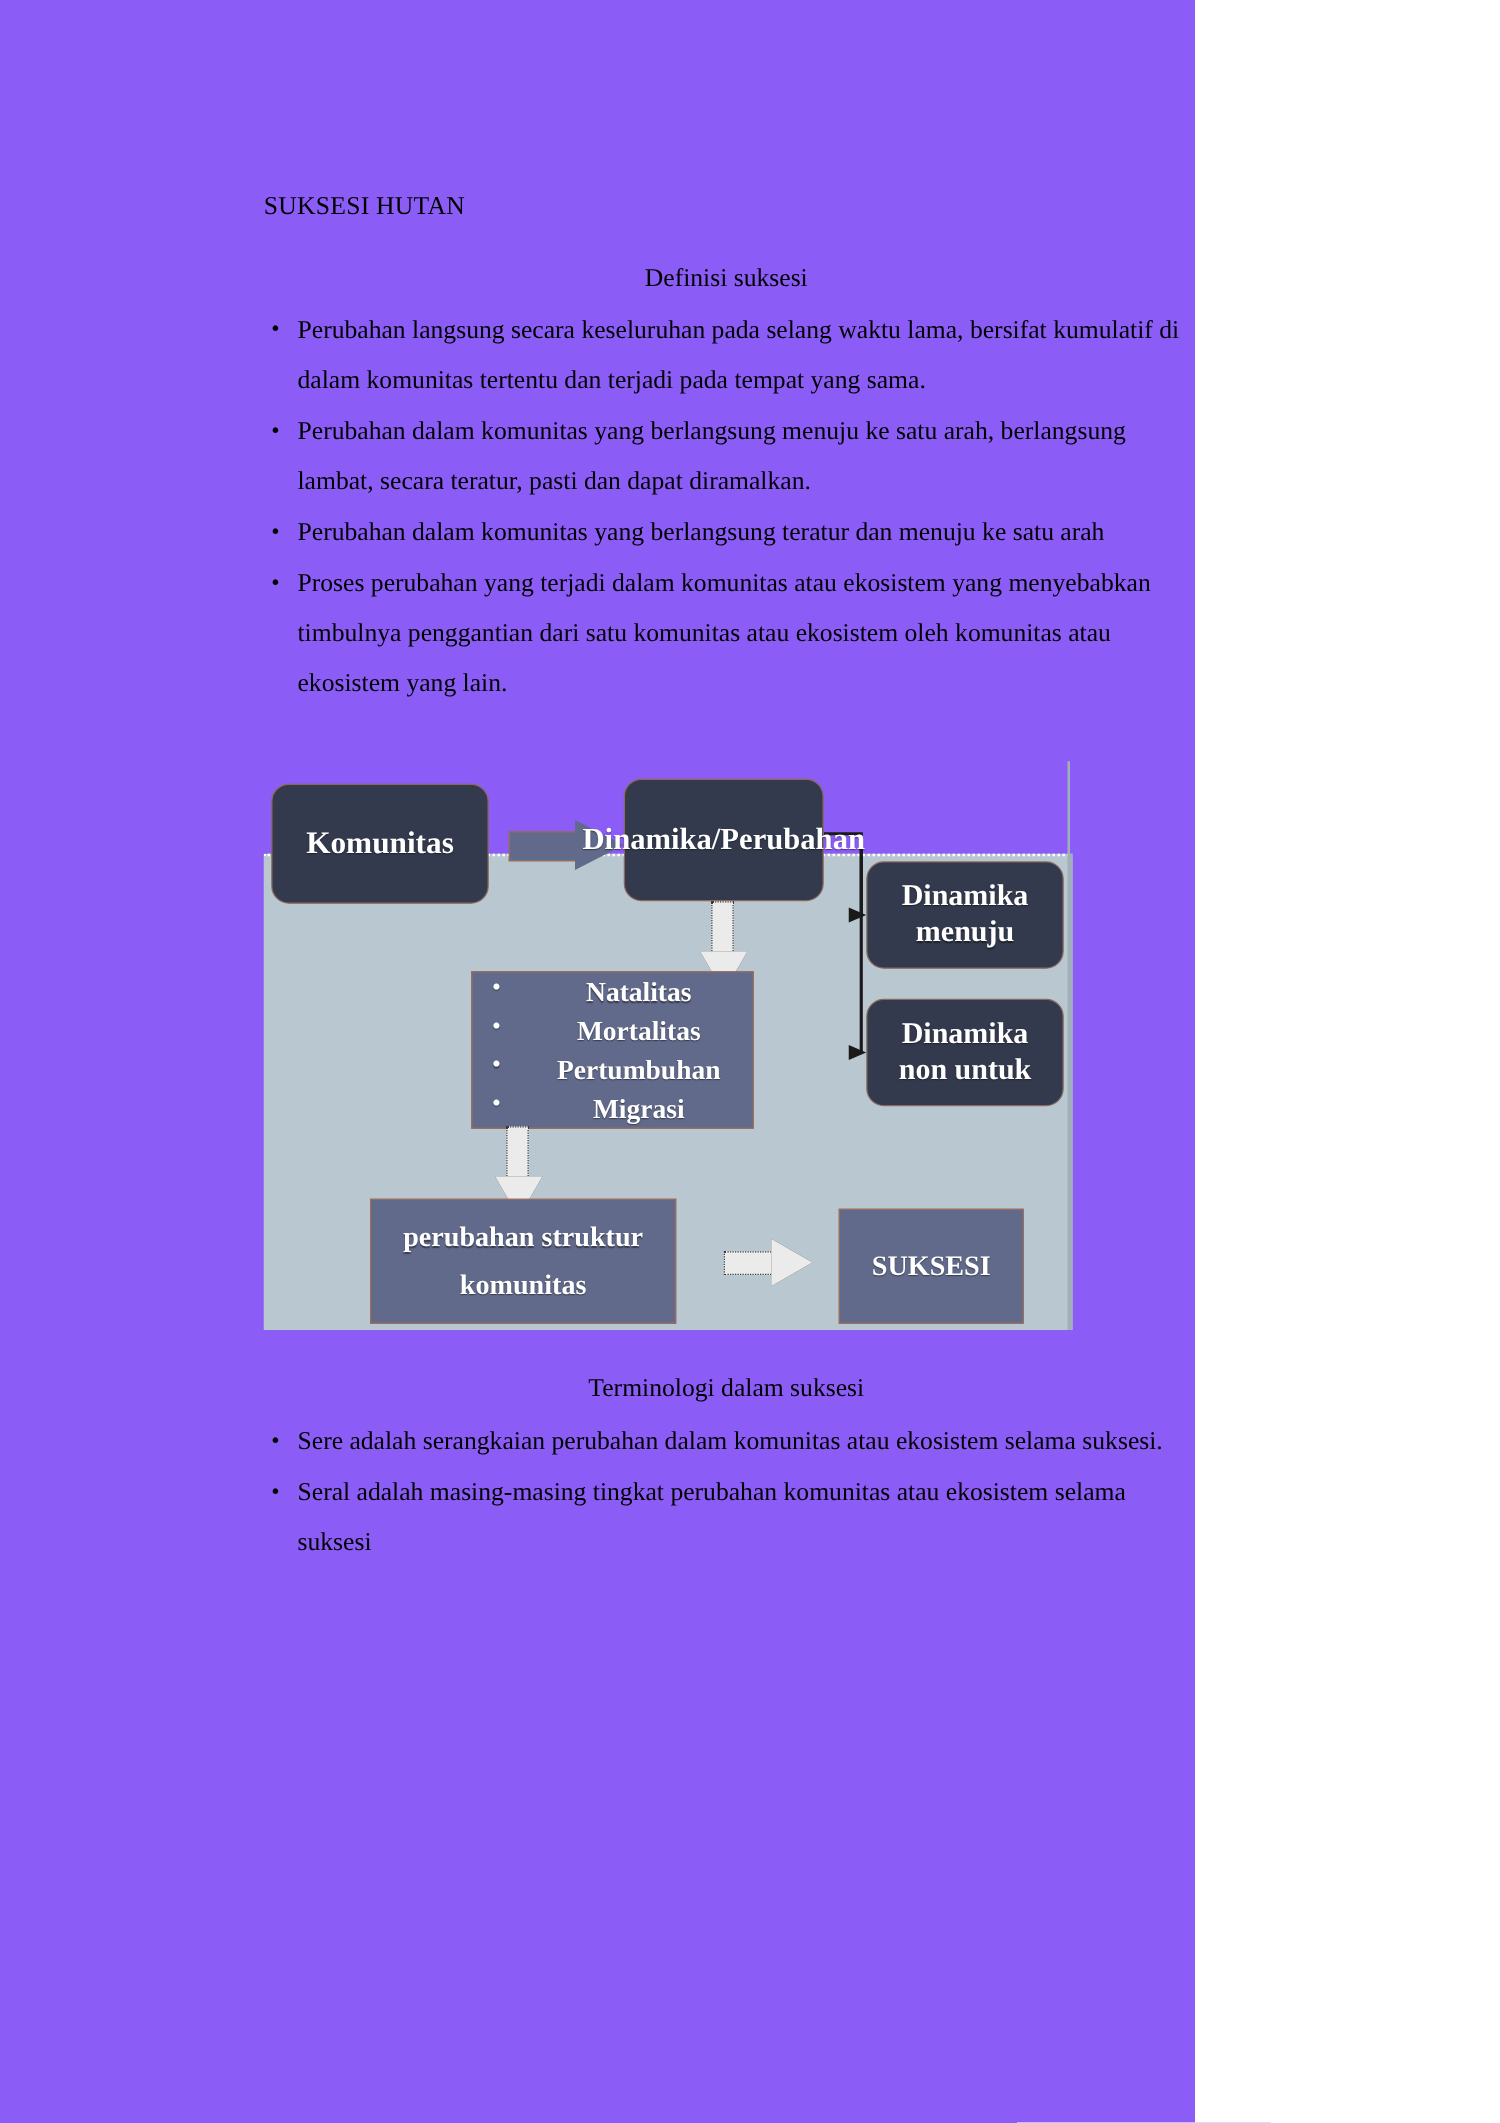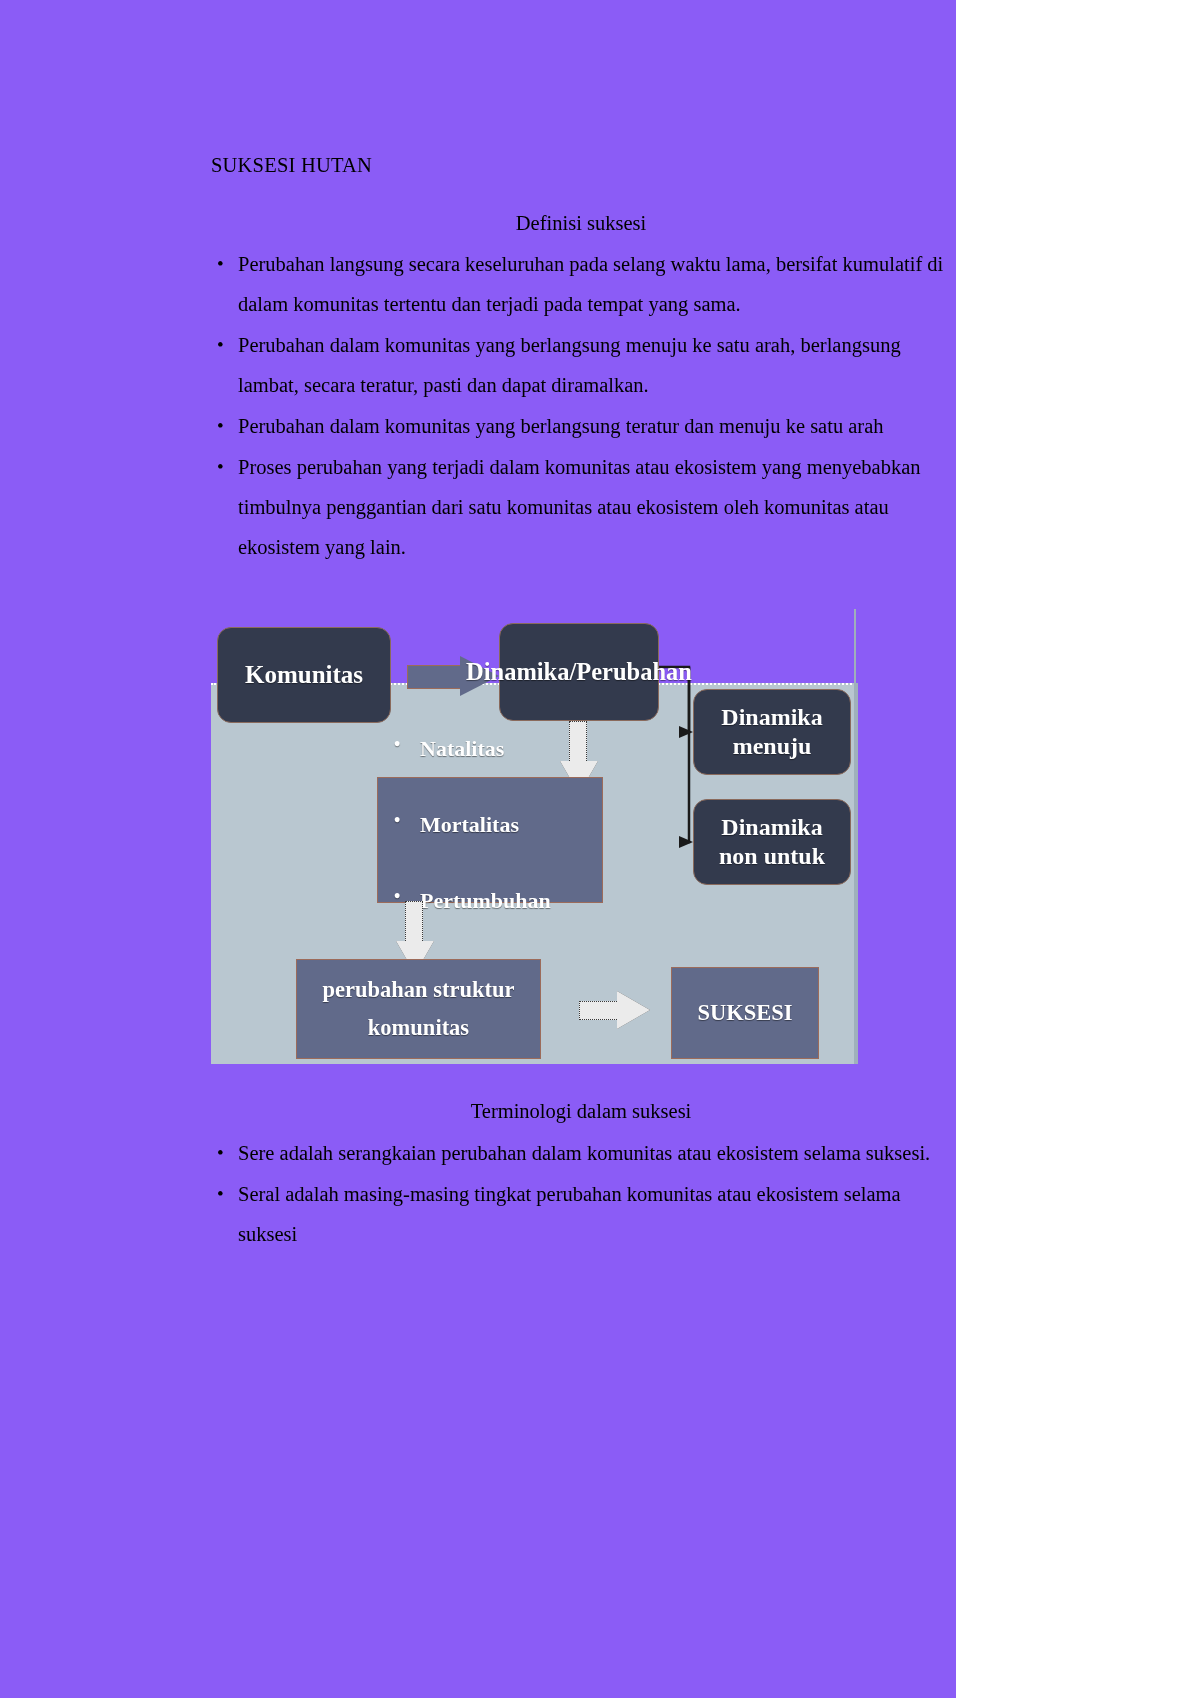--- a/index.html
+++ b/index.html
@@ -153,23 +153,22 @@
   #node-faktor ul {
     list-style: none;
     margin: 0; padding: 0;
     width: 100%;
   }
   #node-faktor li {
     position: relative;
     padding-left: 34px;
     font-size: 22px;
     line-height: 1.42;
-    text-align: left;
+    text-align: center;
     font-weight: bold;
-    margin-top: 45px;
   }
   #node-faktor li::before {
     content: "\2022";
     position: absolute;
     left: 8px;
     top: -1px;
     font-size: 18px;
   }
   #node-perubahan-struktur {
     left: 85px; top: 350px; width: 245px; height: 100px;

